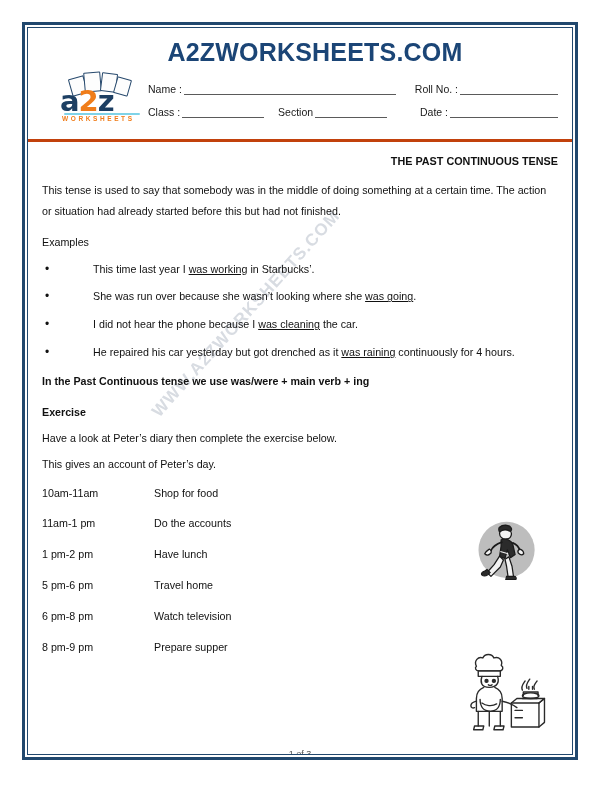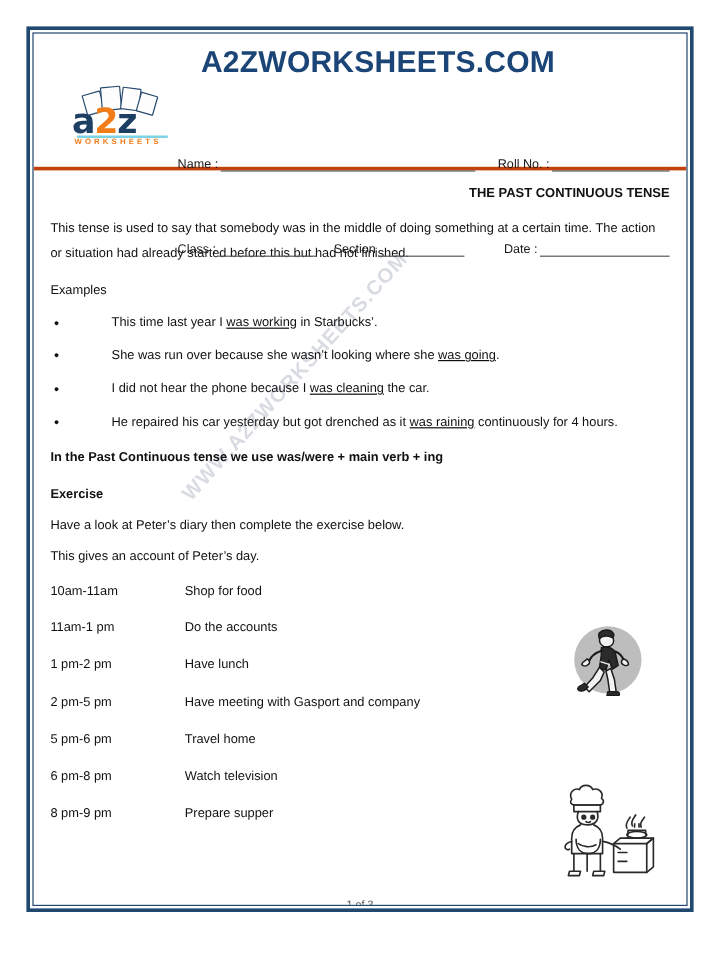--- a/index.html
+++ b/index.html
@@ -138,21 +138,21 @@
   .rule {
     border-bottom: 1px solid #5a5a5a;
     height: 11px;
     margin-left: 2px;
   }
   .rule-name    { width: 212px; }
   .rule-class   { width: 82px;  margin-right: 14px; }
   .rule-section { width: 72px; }
   .rule-roll    { width: 98px; }
   .rule-date    { width: 108px; }
-  .col-right { margin-left: auto; display: flex; align-items: flex-end; margin-top: 48px; }
+  .col-right { margin-left: auto; display: flex; align-items: flex-end; }
 
   
   .body-area {
     padding: 9px 14px 0 14px;
     font-size: 10.7px;
     color: #111;
     line-height: 1.95;
   }
 
   .lesson-title {
@@ -302,24 +302,20 @@
           <span class="sched-time">10am-11am</span>
           <span class="sched-act">Shop for food</span>
         </div>
         <div class="sched-row">
           <span class="sched-time">11am-1 pm</span>
           <span class="sched-act">Do the accounts</span>
         </div>
         <div class="sched-row">
           <span class="sched-time">1 pm-2 pm</span>
           <span class="sched-act">Have  lunch</span>
-        </div>
-        <div class="sched-row">
-          <span class="sched-time">2 pm-5 pm</span>
-          <span class="sched-act">Have meeting with Gasport and company</span>
         </div>
         <div class="sched-row">
           <span class="sched-time">5 pm-6 pm</span>
           <span class="sched-act">Travel home</span>
         </div>
         <div class="sched-row">
           <span class="sched-time">6 pm-8 pm</span>
           <span class="sched-act">Watch television</span>
         </div>
         <div class="sched-row">

